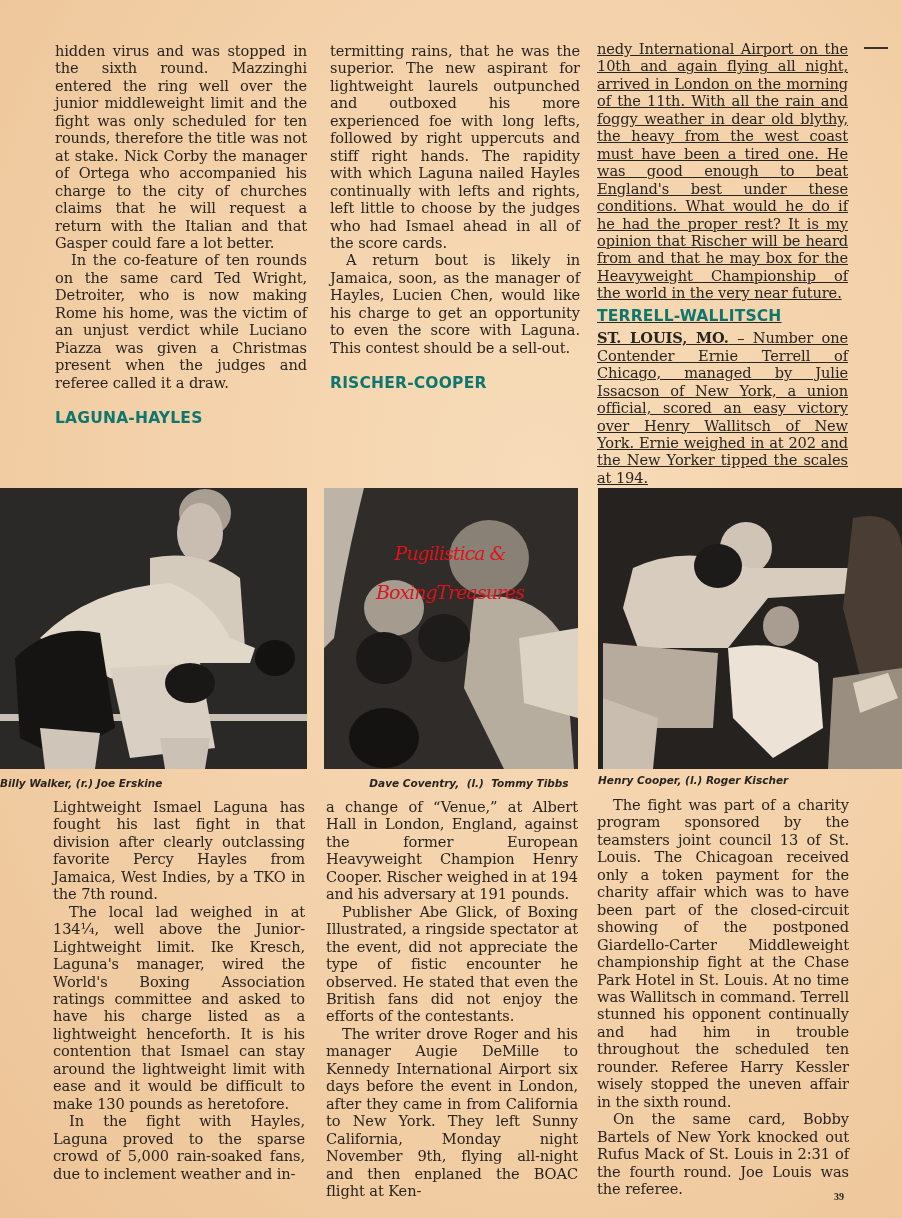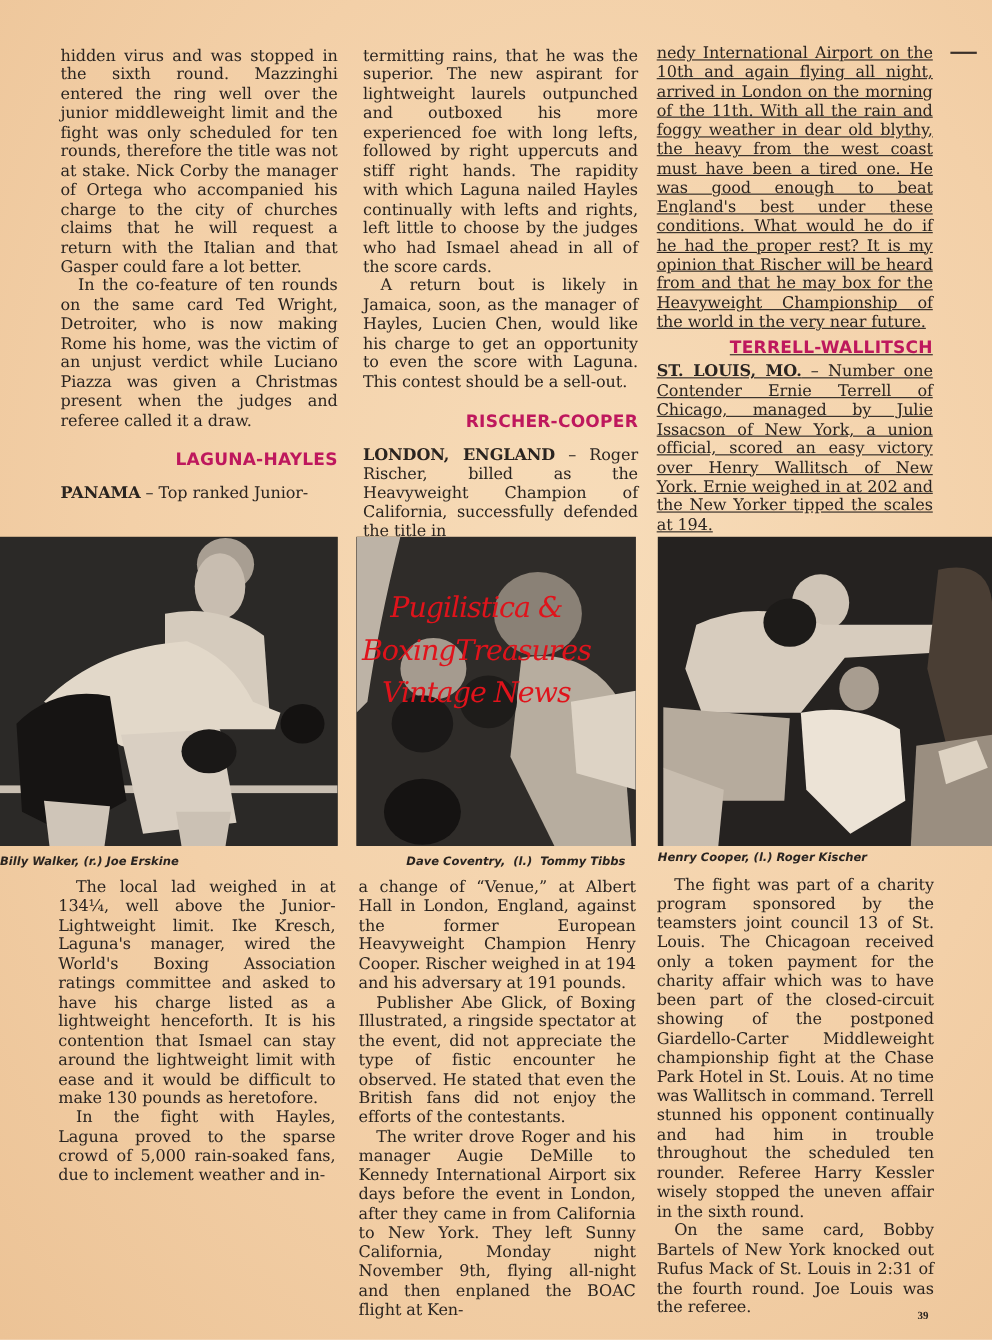--- a/index.html
+++ b/index.html
@@ -18,46 +18,46 @@
       letter-spacing: -0.1px;
     }
     .col p { margin: 0; text-indent: 0; }
     .col p.ind { text-indent: 16px; }
     .col p.first { text-indent: 0; }
     .dateline { font-weight: bold; }
     .heading {
       font-family: "DejaVu Sans", "Liberation Sans", sans-serif;
       font-weight: bold;
       font-size: 15.5px;
-      text-align: right;
-      color: #be185d;
+      text-align: left;
+      color: #0f766e;
       letter-spacing: 0.2px;
     }
     .photo {
       position: absolute;
       background: #262422;
       overflow: hidden;
     }
     .caption {
       position: absolute;
       font-family: "DejaVu Sans", "Liberation Sans", sans-serif;
       font-weight: bold;
       font-style: italic;
       font-size: 10.5px;
       color: #2a2420;
       text-align: left;
       white-space: nowrap;
     }
     .watermark {
       position: absolute;
-      left: 313px; top: 534px; width: 240px;
+      left: 330px; top: 534px; width: 240px;
       color: #e0131b;
       font-family: "DejaVu Serif", "Liberation Serif", serif;
       font-style: italic;
-      font-size: 26px;
+      font-size: 19px;
       line-height: 38.5px;
       text-align: center;
       white-space: nowrap;
       letter-spacing: -1px;
     }
     .page-num {
       position: absolute; left: 834px; top: 1191px;
       font-family: Liberation Serif, serif;
       font-weight: bold; font-size: 10px;
     }
@@ -66,28 +66,26 @@
     }
     svg { display: block; }
   </style>
 </head>
 <body>
 
 <div class="col" style="left:55px; top:42px; width:252px;">
   <p class="first">hidden virus and was stopped in the sixth round. Mazzinghi entered the ring well over the junior middleweight limit and the fight was only scheduled for ten rounds, therefore the title was not at stake. Nick Corby the manager of Ortega who accompanied his charge to the city of churches claims that he will request a return with the Italian and that Gasper could fare a lot better.</p>
   <p class="ind">In the co-feature of ten rounds on the same card Ted Wright, Detroiter, who is now making Rome his home, was the victim of an unjust verdict while Luciano Piazza was given a Christmas present when the judges and referee called it a draw.</p>
   <div class="heading" style="margin-top:19px; margin-bottom:12px;">LAGUNA-HAYLES</div>
-  <p class="first"><span class="dateline">PANAMA</span><span> – Top ranked Junior-</span></p>
 </div>
 
 <div class="col" style="left:330px; top:42px; width:250px;">
   <p class="first">termitting rains, that he was the superior. The new aspirant for lightweight laurels outpunched and outboxed his more experienced foe with long lefts, followed by right uppercuts and stiff right hands. The rapidity with which Laguna nailed Hayles continually with lefts and rights, left little to choose by the judges who had Ismael ahead in all of the score cards.</p>
   <p class="ind">A return bout is likely in Jamaica, soon, as the manager of Hayles, Lucien Chen, would like his charge to get an opportunity to even the score with Laguna. This contest should be a sell-out.</p>
   <div class="heading" style="margin-top:19px; margin-bottom:12px;">RISCHER-COOPER</div>
-  <p class="first"><span class="dateline">LONDON, ENGLAND</span><span> – Roger Rischer, billed as the Heavyweight Champion of California, successfully defended the title in</span></p>
 </div>
 
 <div class="col" style="left:597px; top:40px; width:251px;text-decoration:underline;">
   <p class="first">nedy International Airport on the 10th and again flying all night, arrived in London on the morning of the 11th. With all the rain and foggy weather in dear old blythy, the heavy from the west coast must have been a tired one. He was good enough to beat England's best under these conditions. What would he do if he had the proper rest? It is my opinion that Rischer will be heard from and that he may box for the Heavyweight Championship of the world in the very near future.</p>
   <div class="heading" style="margin-top:6px; margin-bottom:4px;">TERRELL-WALLITSCH</div>
   <p class="first"><span class="dateline">ST. LOUIS, MO.</span><span> – Number one Contender Ernie Terrell of Chicago, managed by Julie Issacson of New York, a union official, scored an easy victory over Henry Wallitsch of New York. Ernie weighed in at 202 and the New Yorker tipped the scales at 194.</span></p>
 </div>
 
 <div class="dash"></div>
 
@@ -134,28 +132,28 @@
     <path d="M130 160 Q180 150 220 175 L225 240 L175 270 L135 230 Z" fill="#ece3d6"></path>
     <path d="M255 30 Q300 20 304 60 L304 200 L265 200 L245 120 Z" fill="#4a3e34"></path>
     <path d="M235 190 L304 180 L304 281 L230 281 Z" fill="#9a8e80"></path>
     <path d="M255 195 L290 185 L300 210 L262 225 Z" fill="#ddd2c2"></path>
   </svg>
 </div>
 
 <div class="watermark">
   <div>Pugilistica &amp;</div>
   <div>BoxingTreasures</div>
-  <div>Vintage News</div>
 </div>
 
 <div class="caption" style="left:0; top:777px; width:307px;">Billy Walker, (r.) Joe Erskine</div>
 <div class="caption" style="left:324px; top:777px; width:250px; text-align:center; padding-left:20px; white-space:pre;">Dave Coventry,  (l.)  Tommy Tibbs</div>
 <div class="caption" style="left:598px; top:774px; width:290px;">Henry Cooper, (l.) Roger Kischer</div>
 
 <div class="col" style="left:53px; top:798px; width:252px;">
+  <p class="first">Lightweight Ismael Laguna has fought his last fight in that division after clearly outclassing favorite Percy Hayles from Jamaica, West Indies, by a TKO in the 7th round.</p>
   <p class="ind">The local lad weighed in at 134¼, well above the Junior-Lightweight limit. Ike Kresch, Laguna's manager, wired the World's Boxing Association ratings committee and asked to have his charge listed as a lightweight henceforth. It is his contention that Ismael can stay around the lightweight limit with ease and it would be difficult to make 130 pounds as heretofore.</p>
   <p class="ind">In the fight with Hayles, Laguna proved to the sparse crowd of 5,000 rain-soaked fans, due to inclement weather and in-</p>
 </div>
 
 <div class="col" style="left:326px; top:798px; width:252px;">
   <p class="first">a change of “Venue,” at Albert Hall in London, England, against the former European Heavyweight Champion Henry Cooper. Rischer weighed in at 194 and his adversary at 191 pounds.</p>
   <p class="ind">Publisher Abe Glick, of Boxing Illustrated, a ringside spectator at the event, did not appreciate the type of fistic encounter he observed. He stated that even the British fans did not enjoy the efforts of the contestants.</p>
   <p class="ind">The writer drove Roger and his manager Augie DeMille to Kennedy International Airport six days before the event in London, after they came in from California to New York. They left Sunny California, Monday night November 9th, flying all-night and then enplaned the BOAC flight at Ken-</p>
 </div>
 

